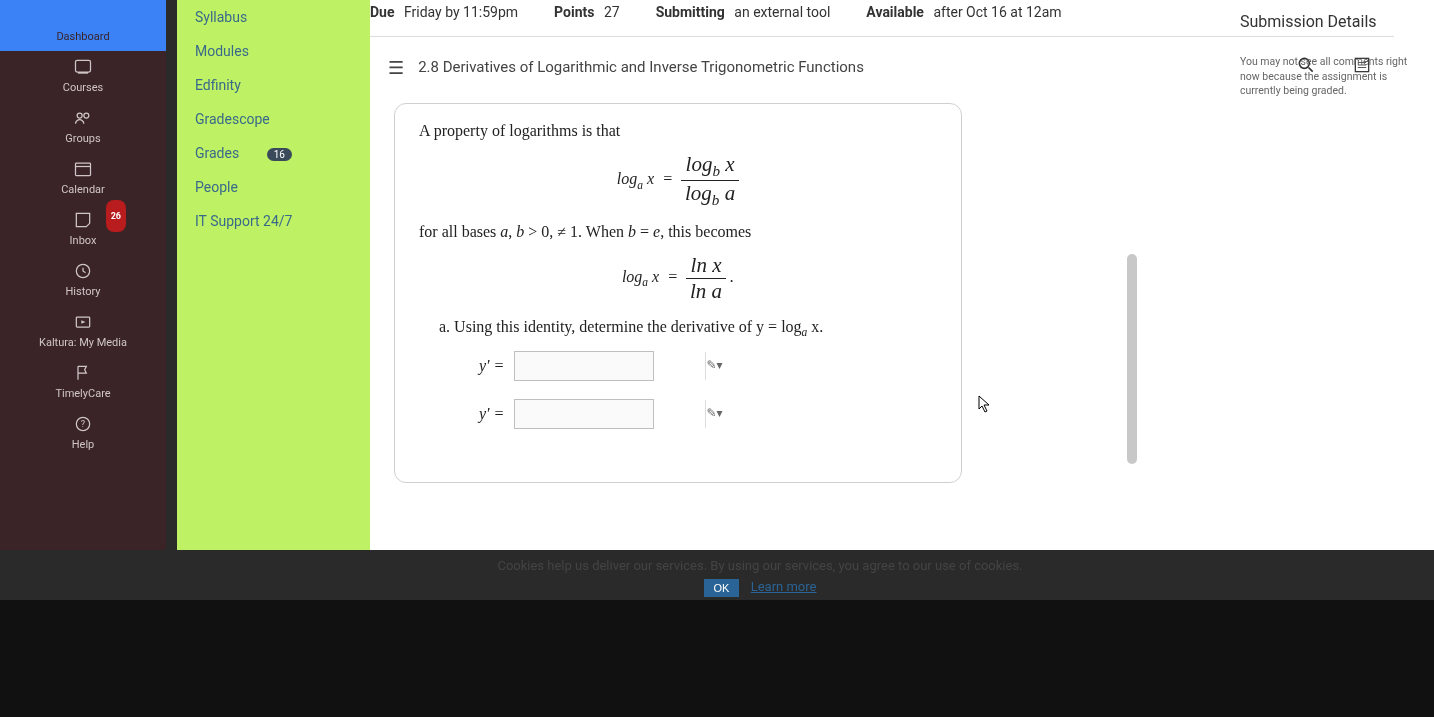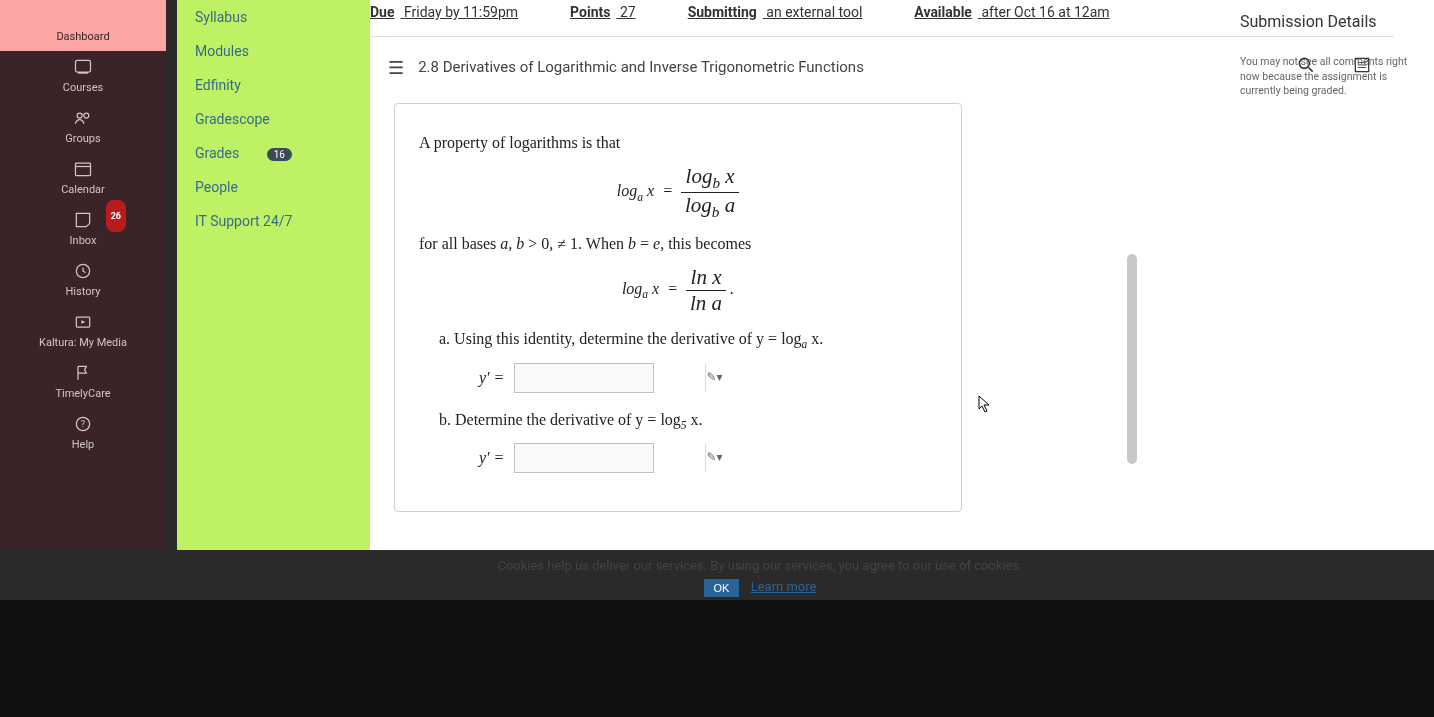--- a/index.html
+++ b/index.html
@@ -33,21 +33,21 @@
       cursor: pointer;
     }
     .global-nav .gn-item .gn-icon {
       display: block;
       margin: 0 auto 2px auto;
       width: 26px;
       height: 22px;
       position: relative;
     }
     .global-nav .gn-item.active {
-      background: #fca5a5;
+      background: #3b82f6;
       color: #3a2428;
     }
     .gn-badge {
       position: absolute;
       top: -4px;
       right: 40px;
       background: #b91c1c;
       color: #fff;
       border-radius: 8px;
       font-size: 9px;
@@ -100,46 +100,45 @@
       background: #fff;
       padding: 0 40px 0 0;
     }
 
     .assignment-meta {
       padding: 4px 0 16px 0;
       border-bottom: 1px solid #ddd;
       font-size: 14px;
       color: #333;
       display: flex;
-      gap: 52px;
+      gap: 36px;
       align-items: baseline;
-      text-decoration: underline;
     }
     .assignment-meta .label { font-weight: bold; margin-right: 6px; }
     .assignment-meta .pair { white-space: nowrap; }
 
     .tool-header {
       display: flex;
       align-items: center;
       padding: 18px 0 18px 18px;
       font-size: 15px;
       color: #444;
       gap: 14px;
     }
     .tool-header .ham { cursor: pointer; font-size: 18px; }
     .tool-header .title { flex: 1; }
     .tool-header .act { cursor: pointer; font-size: 18px; color: #333; margin-right: 22px; }
 
     .problem-frame {
       margin: 6px 0 0 24px;
       width: 568px;
       border: 1px solid #d0d0d0;
-      border-radius: 4px;
+      border-radius: 12px;
       background: #fff;
-      padding: 30px 24px 20px 24px;
+      padding: 18px 24px 20px 24px;
       font-family: Georgia, 'Times New Roman', serif;
       font-size: 16px;
       color: #222;
       position: relative;
       min-height: 380px;
     }
     .problem-frame p { margin-bottom: 12px; }
     .math-center { text-align: center; margin: 10px 0 14px 0; font-style: italic; }
     .frac { display: inline-block; vertical-align: middle; text-align: center; font-size: 21px;}
     .frac .num { display:block; border-bottom: 1px solid #222; padding: 0 4px; }
@@ -398,23 +397,20 @@
       <span>a. Using this identity, determine the derivative of y = log</span><span class="sub">a</span><span> x.</span>
     </p>
     <div class="answer-row">
       <span class="lhs">y′ =</span>
       <span class="answer-box">
         <input type="text" style="">
         <span class="eq-btn">✎▾</span>
       </span>
     </div>
 
-    <p class="indent">
-      <span>b. Determine the derivative of y = log</span><span class="sub">5</span><span> x.</span>
-    </p>
     <div class="answer-row">
       <span class="lhs">y′ =</span>
       <span class="answer-box">
         <input type="text" style="">
         <span class="eq-btn">✎▾</span>
       </span>
     </div>
 
     <div class="vscroll"></div>
   </div>

